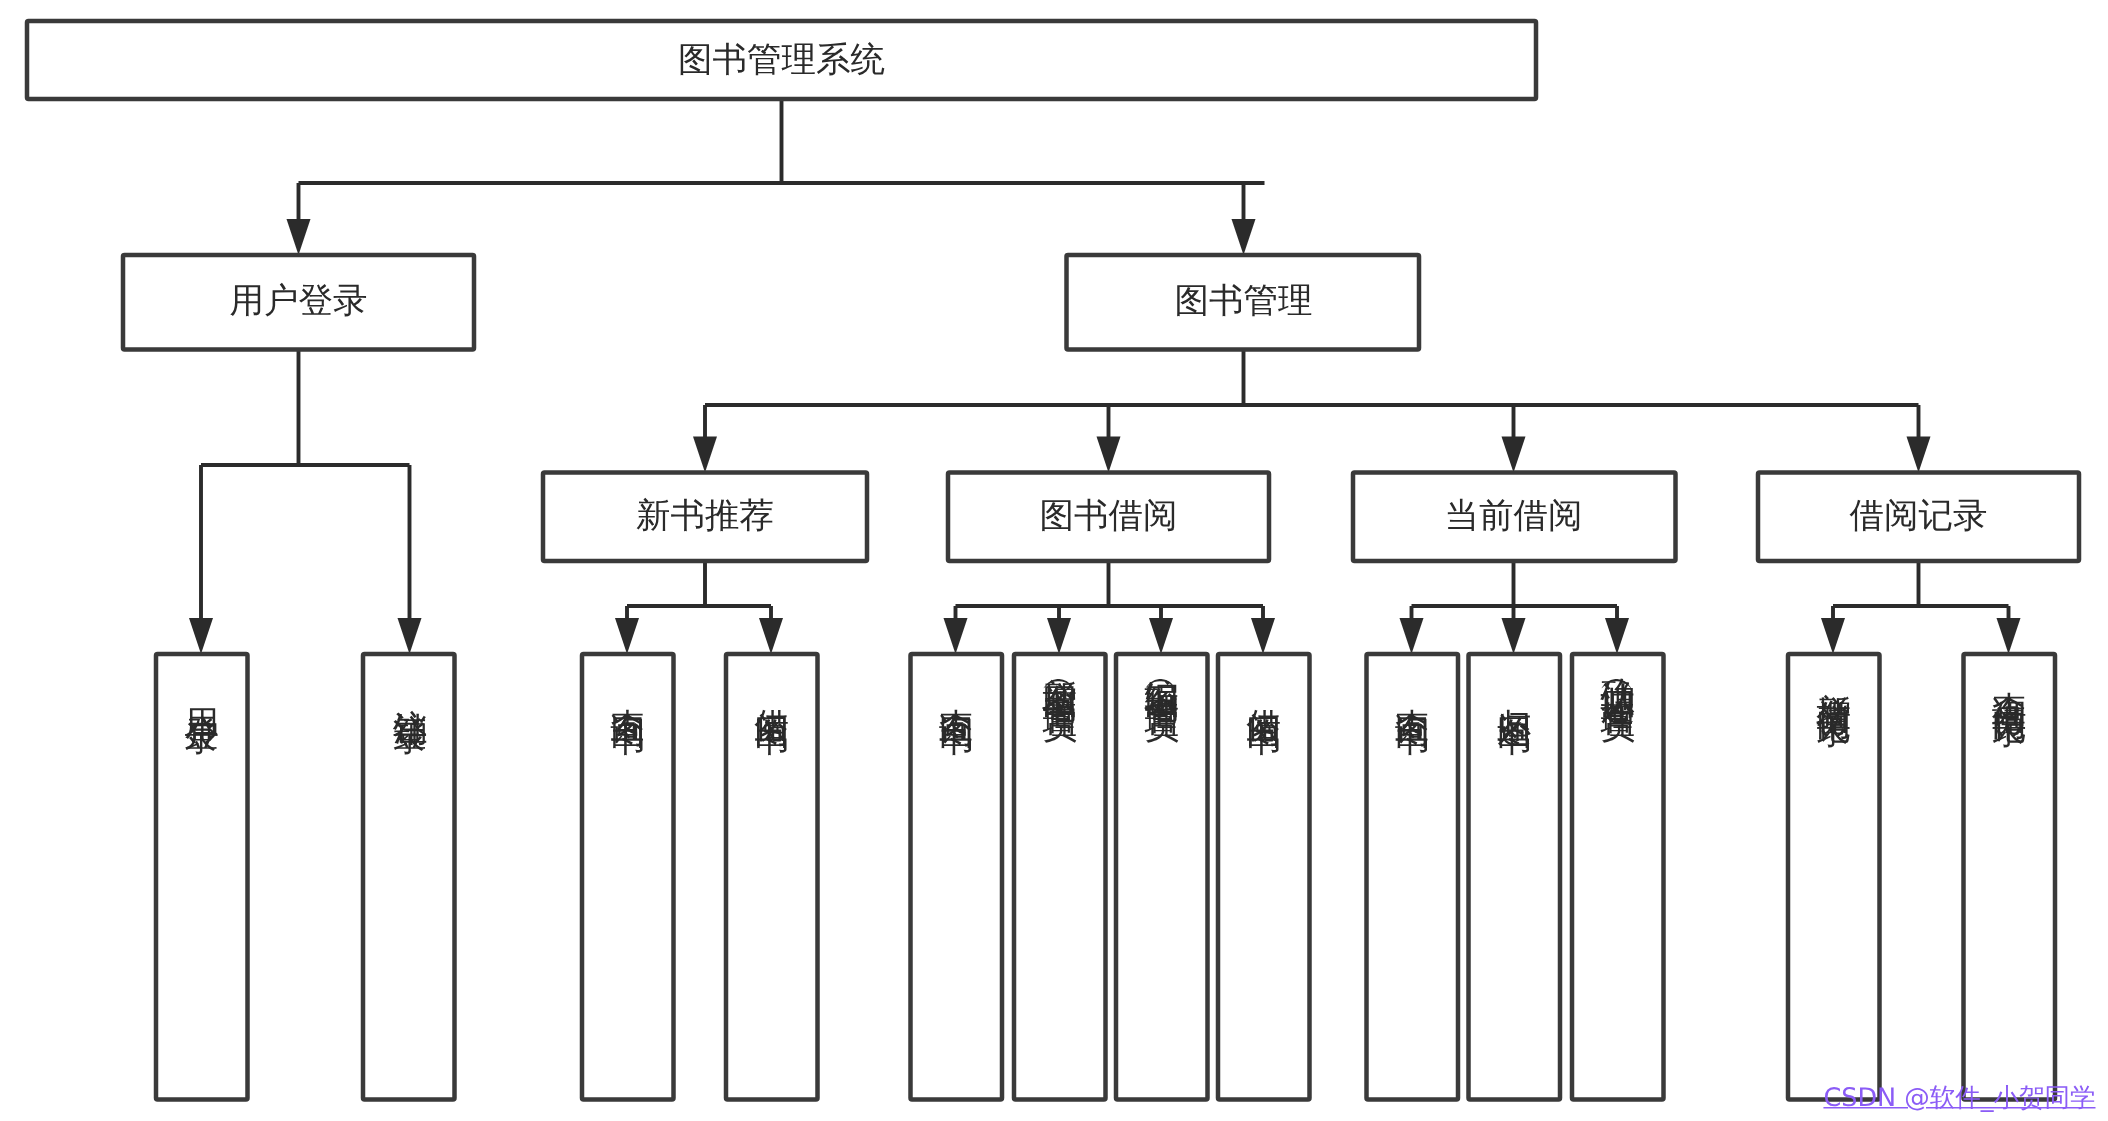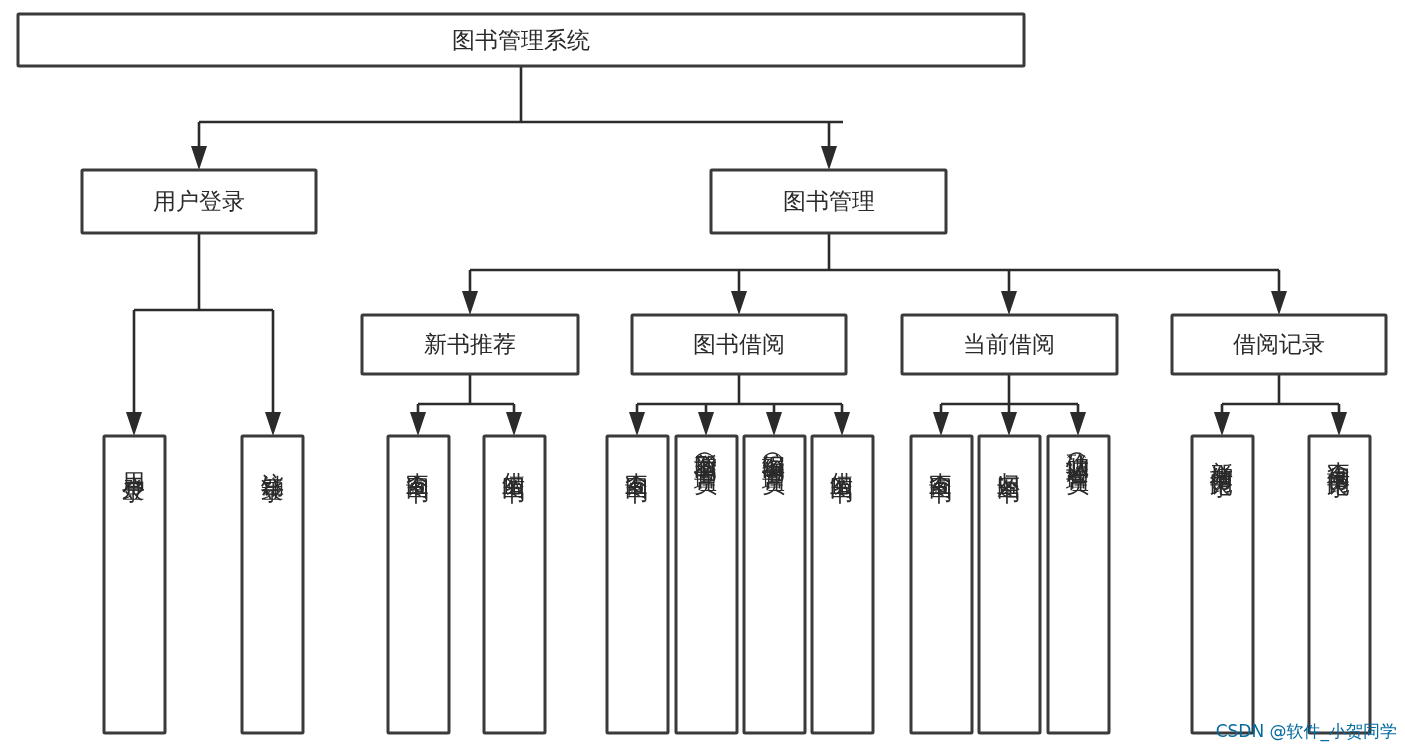--- a/index.html
+++ b/index.html
@@ -19,23 +19,24 @@
     fill:#2a2a2a;
     text-anchor:middle;
   }
   .lbl-h{font-size:23px;dominant-baseline:middle;}
   .lbl-v{font-size:23px;writing-mode:vertical-rl;text-orientation:upright;letter-spacing:3px;}
   .watermark{
     position:absolute;
     right:8px;bottom:4px;
     font-family:"DejaVu Sans","Liberation Sans",sans-serif;
     font-size:17px;
-    color:#0369a1;
+    color:#8b5cf6;
     white-space:nowrap;
     pointer-events:none;
+    text-decoration:underline;
   }
 </style>
 </head>
 <body>
 
 <div id="diagram-root">
 <svg width="1405" height="747" viewBox="0 0 1405 747" xmlns="http://www.w3.org/2000/svg">
 
   <g>
     <path class="conn" d="M521,66 L521,122"></path>

